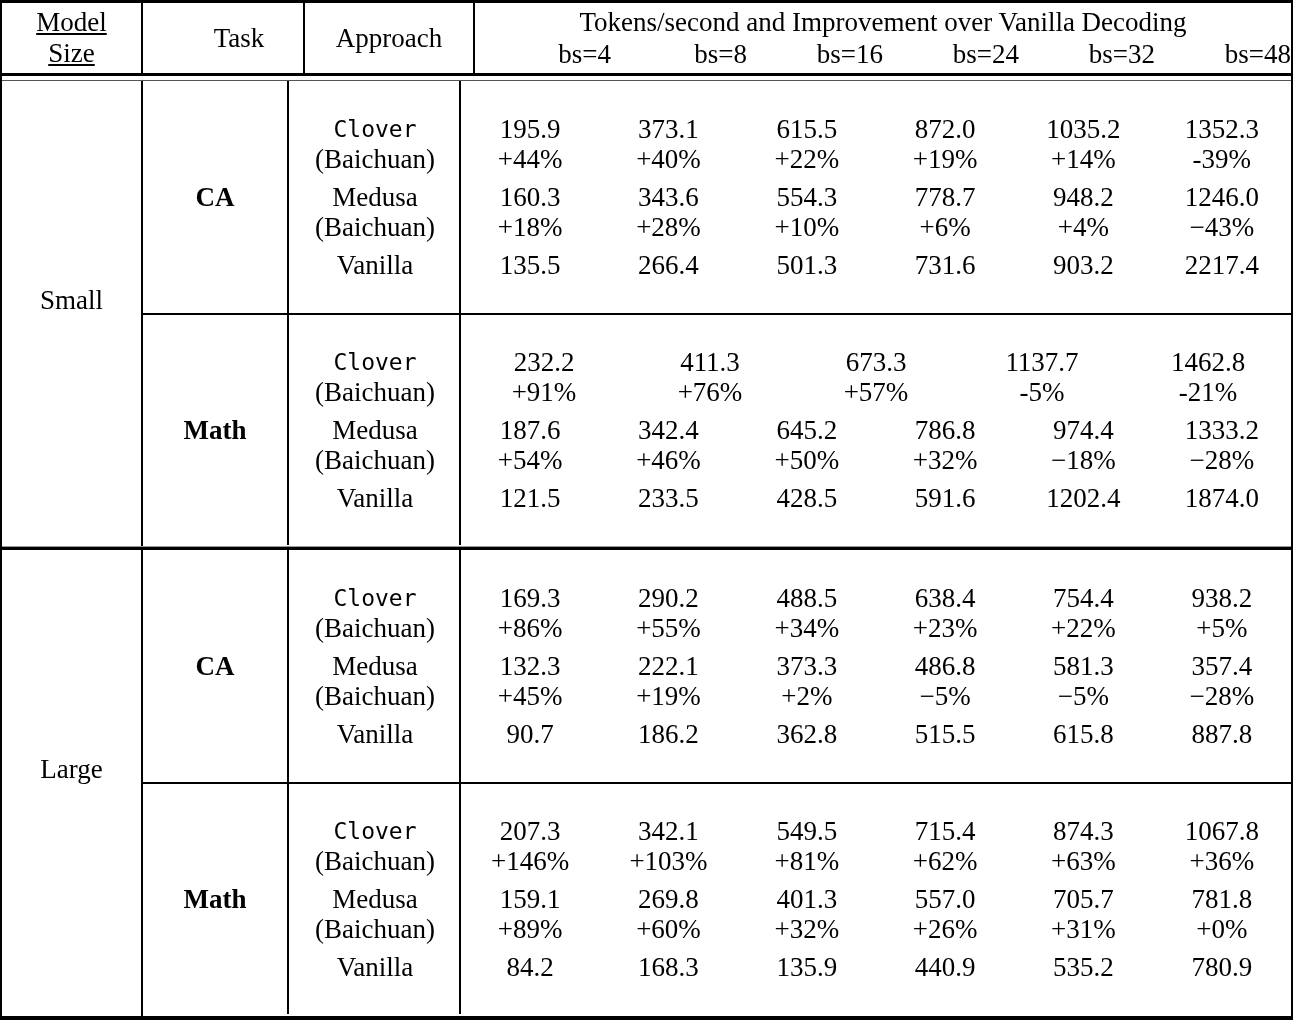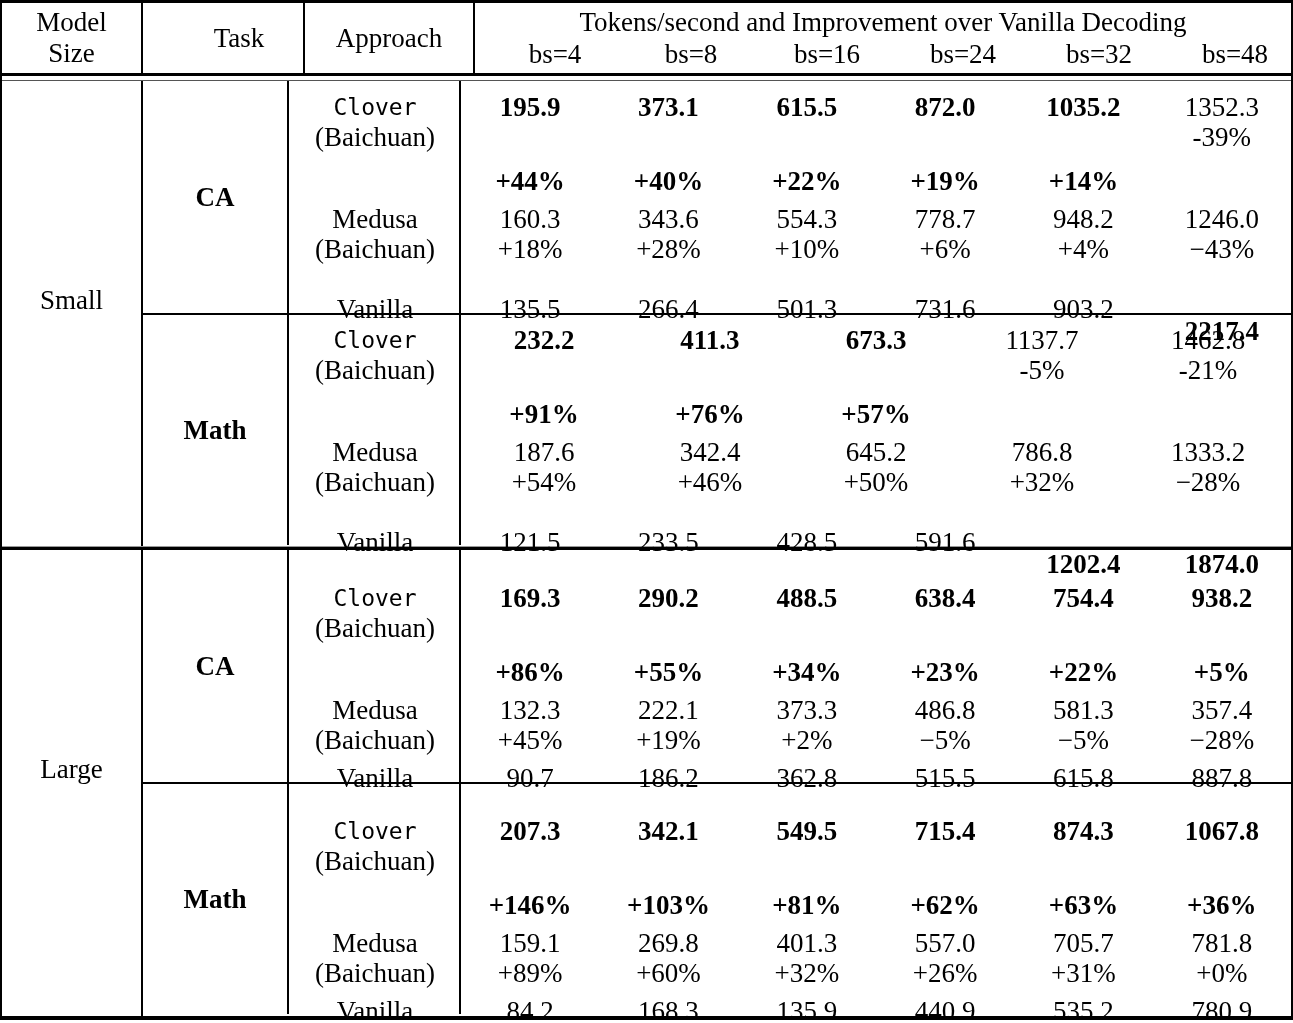--- a/index.html
+++ b/index.html
@@ -13,46 +13,46 @@
   .rule-mid{height:3px;background:#000;flex:none;box-shadow:0 -1px 0 #999;}
   .dblrule{flex:none;}
   .dr1{height:3px;background:#000;}
   .drgap{height:4px;background:#fff;}
   .dr2{height:1px;background:#555;}
 
   
   .hdr{height:70px;display:flex;flex:none;}
   .hcell{display:flex;flex-direction:column;align-items:center;justify-content:center;
          line-height:31px;box-sizing:border-box;}
-  .c1{width:141px;border-right:2px solid #000;}
+  .c1{width:141px;border-right:2px solid #000;text-decoration:underline;}
   .c2{width:130px;border-right:2px solid #000;margin-left:32px;}
   .c3{width:170px;border-right:2px solid #000;}
   .hdata{flex:1;display:flex;flex-direction:column;}
   .htitle{height:36px;line-height:38px;text-align:center;}
   .hbs{flex:1;display:flex;}
-  .bs{flex:1;text-align:center;line-height:30px;padding-left:24px;}
+  .bs{flex:1;text-align:right;line-height:30px;padding-left:24px;}
 
   
   .group{height:466px;display:flex;flex:none;}
   .gleft{width:141px;border-right:2px solid #000;display:flex;align-items:center;
          justify-content:center;box-sizing:border-box;padding-bottom:28px;}
   .gright{flex:1;display:flex;flex-direction:column;}
   .block{height:232px;display:flex;box-sizing:border-box;}
   .block.second{border-top:2px solid #000;}
   .task{width:146px;border-right:2px solid #000;display:flex;align-items:center;
         justify-content:center;font-weight:bold;box-sizing:border-box;}
   .bright{flex:1;position:relative;display:flex;flex-direction:column;
           justify-content:center;gap:8px;}
   .vline{position:absolute;left:170px;top:0;bottom:0;width:2px;background:#000;}
   .row{display:flex;align-items:center;}
   .appr{width:172px;display:flex;flex-direction:column;align-items:center;
         justify-content:center;line-height:30px;box-sizing:border-box;}
   .mono{font-family:"DejaVu Sans Mono","Liberation Mono",monospace;font-size:23px;}
   .dcell{flex:1;text-align:center;line-height:30px;}
-  .b{font-weight:bold;margin-top:44px;}
+  .b{font-weight:normal;}
 </style>
 </head>
 <body>
 
 <div class="page">
   <div class="tbl">
     <div class="rule-top"></div>
 
     <div class="hdr">
       <div class="hcell c1">
@@ -220,20 +220,24 @@
                 </div>
               <div class="dcell">
                   <div class="v">645.2</div>
                   <div class="p">+50%</div>
                 </div>
               <div class="dcell">
                   <div class="v">786.8</div>
                   <div class="p">+32%</div>
                 </div>
               <div class="dcell">
+                  <div class="v">974.4</div>
+                  <div class="p">−18%</div>
+                </div>
+              <div class="dcell">
                   <div class="v">1333.2</div>
                   <div class="p">−28%</div>
                 </div>
             </div>
             <div class="row">
               <div class="appr">
                 <div>Vanilla</div>
               </div>
               <div class="dcell">
                   <div class="v">121.5</div>

